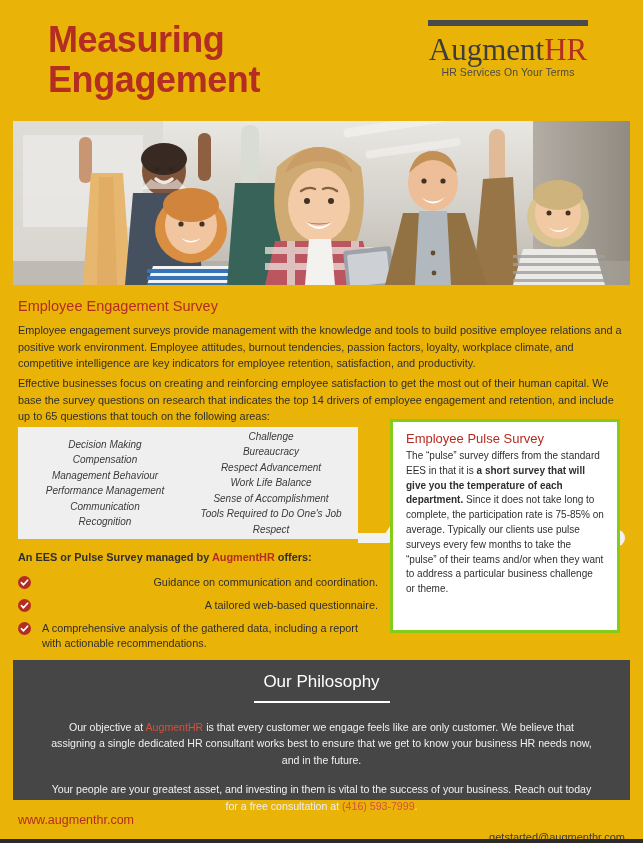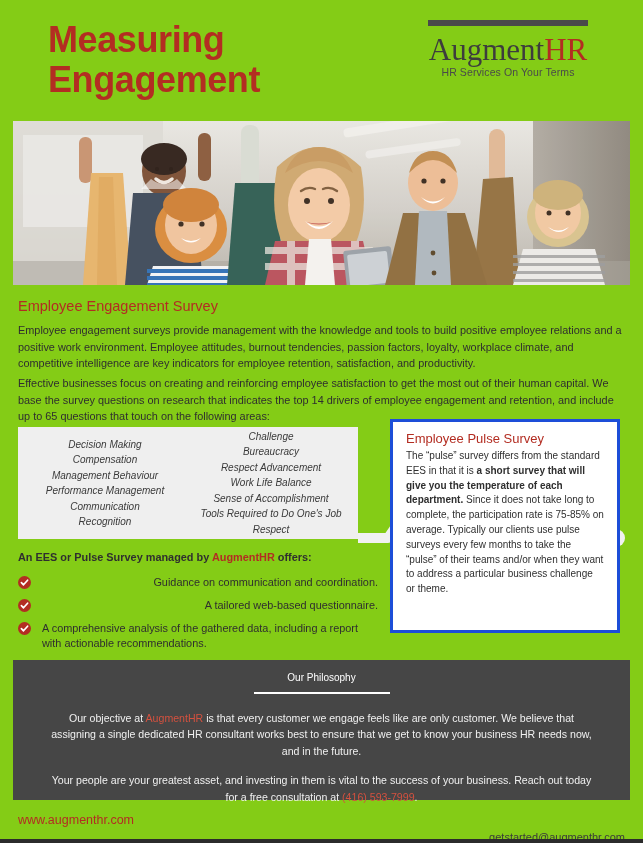--- a/index.html
+++ b/index.html
@@ -9,21 +9,21 @@
     height: 843px;
     background: #ffffff;
     font-family: "Liberation Sans", sans-serif;
     overflow: hidden;
   }
 
   .page {
     position: relative;
     width: 643px;
     height: 843px;
-    background: #84cc16;
+    background: #eab308;
   }
 
   
   .header {
     position: absolute;
     left: 0; top: 0;
     width: 643px; height: 112px;
     display: flex;
     align-items: center;
   }
@@ -166,21 +166,21 @@
     width: 285px; height: 70px;
     opacity: 1;
     pointer-events: none;
   }
   .pulse-watermark svg { display: block; }
 
   .pulse-box {
     position: absolute;
     left: 390px; top: 419px;
     width: 230px; height: 214px;
-    border: 3px solid #1d4ed8;
+    border: 3px solid #84cc16;
     background: #ffffff;
     padding: 9px 13px 10px 13px;
   }
   .pulse-heading {
     color: #b32d22;
     font-size: 13px;
     margin-bottom: 3px;
   }
   .pulse-text {
     font-size: 10px;
@@ -193,21 +193,21 @@
   .philosophy {
     position: absolute;
     left: 13px; top: 660px;
     width: 617px; height: 140px;
     background: #464646;
     color: #ffffff;
     padding-top: 12px;
     text-align: center;
   }
   .phil-heading {
-    font-size: 10px;
+    font-size: 17px;
     color: #ffffff;
     padding-bottom: 9px;
   }
   .phil-rule {
     width: 136px;
     height: 2px;
     background: #ffffff;
     margin: 0 auto 16px auto;
   }
   .phil-para {

